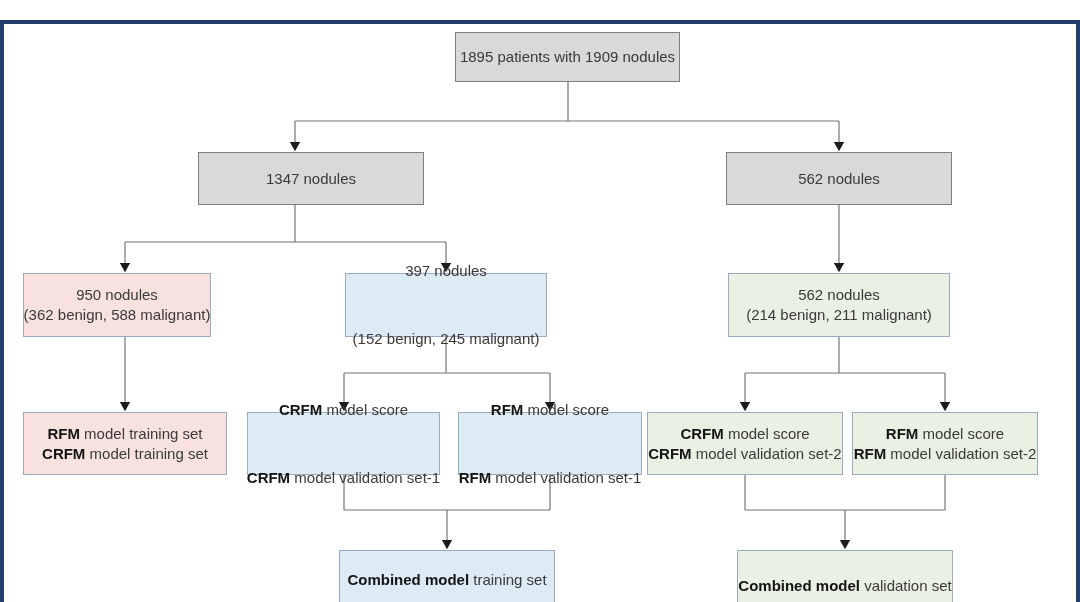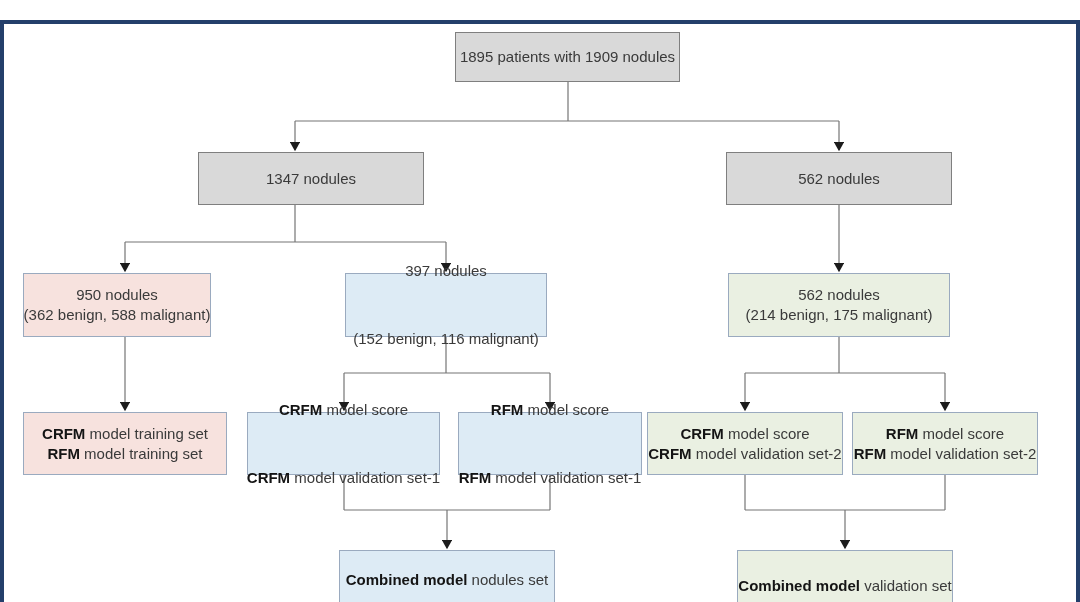--- a/index.html
+++ b/index.html
@@ -107,49 +107,49 @@
   <div class="node gray" style="left:726px;top:132px;width:226px;height:53px">
     <div class="ln">562 nodules</div>
   </div>
 
   <div class="node pink" style="left:23px;top:253px;width:188px;height:64px">
     <div class="ln">950 nodules</div>
     <div class="ln">(362 benign, 588 malignant)</div>
   </div>
   <div class="node blue" style="left:345px;top:253px;width:202px;height:64px">
     <div class="ln">397 nodules</div>
-    <div class="ln">(152 benign, 116 malignant)</div>
+    <div class="ln">(152 benign, 245 malignant)</div>
   </div>
   <div class="node green" style="left:728px;top:253px;width:222px;height:64px">
     <div class="ln">562 nodules</div>
-    <div class="ln">(214 benign, 175 malignant)</div>
+    <div class="ln">(214 benign, 211 malignant)</div>
   </div>
 
   <div class="node pink" style="left:23px;top:392px;width:204px;height:63px">
+    <div class="ln"><b>RFM</b><span> model training set</span></div>
     <div class="ln"><b>CRFM</b><span> model training set</span></div>
-    <div class="ln"><b>RFM</b><span> model training set</span></div>
   </div>
   <div class="node blue" style="left:247px;top:392px;width:193px;height:63px">
     <div class="ln"><b>CRFM</b><span> model score</span></div>
     <div class="ln"><b>CRFM</b><span> model validation set-1</span></div>
   </div>
   <div class="node blue" style="left:458px;top:392px;width:184px;height:63px">
     <div class="ln"><b>RFM</b><span> model score</span></div>
     <div class="ln"><b>RFM</b><span> model validation set-1</span></div>
   </div>
   <div class="node green" style="left:647px;top:392px;width:196px;height:63px">
     <div class="ln"><b>CRFM</b><span> model score</span></div>
     <div class="ln"><b>CRFM</b><span> model validation set-2</span></div>
   </div>
   <div class="node green" style="left:852px;top:392px;width:186px;height:63px">
     <div class="ln"><b>RFM</b><span> model score</span></div>
     <div class="ln"><b>RFM</b><span> model validation set-2</span></div>
   </div>
 
   <div class="node blue" style="left:339px;top:530px;width:216px;height:60px">
-    <div class="ln"><b>Combined model</b><span> nodules set</span></div>
+    <div class="ln"><b>Combined model</b><span> training set</span></div>
   </div>
   <div class="node green" style="left:737px;top:530px;width:216px;height:72px">
     <div class="ln"><b>Combined model</b><span> validation set</span></div>
   </div>
 
   <div class="frame"></div>
 </div>
 
 </body></html>

